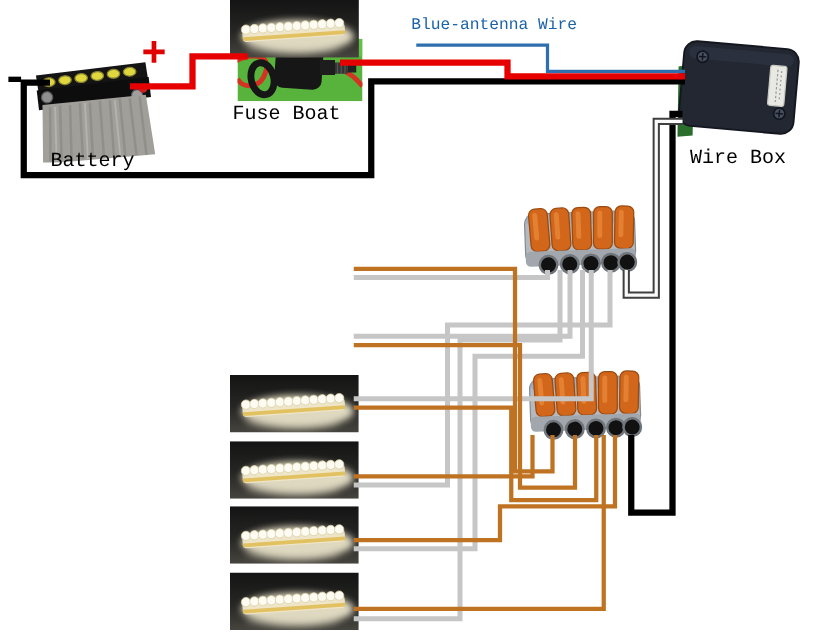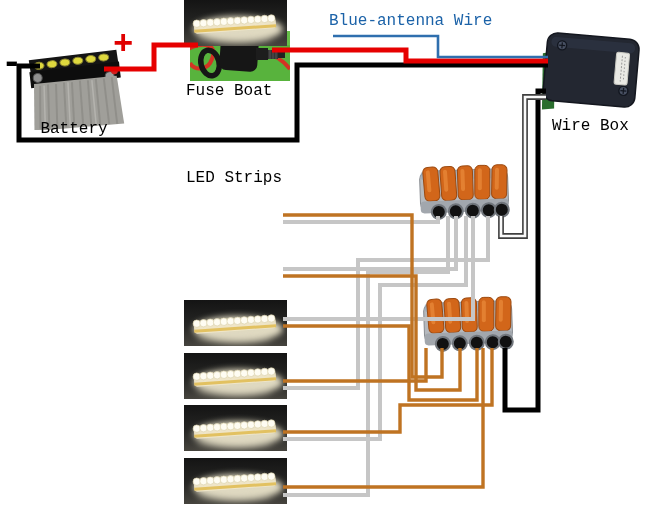--- a/index.html
+++ b/index.html
@@ -18,21 +18,21 @@
   .led-strip:nth-of-type(1){top:192px;}
   .led-strip:nth-of-type(2){top:248px;}
   .led-strip:nth-of-type(3){top:300px;}
   .led-strip:nth-of-type(4){top:353px;}
   .led-strip:nth-of-type(5){top:405px;}
   .led-strip:nth-of-type(6){top:458px;}
   #minus-sign{left:1px;top:46px;font-size:36px;font-weight:bold;line-height:36px;}
   #plus-sign{left:113px;top:28px;font-size:34px;font-weight:bold;line-height:34px;color:#e00000;}
   #battery-label{left:28px;top:120px;width:92px;}
   #fuse-label{left:186px;top:82px;}
-  #blue-antenna-label{left:329px;top:12px;font-size:16px;color:#1b62a8;}
+  #blue-antenna-label{left:329px;top:12px;font-size:13px;color:#1b62a8;}
   #relay-label{left:552px;top:117px;}
   #led-strips-label{left:186px;top:169px;}
 </style>
 </head>
 <body>
 
 <div id="canvas">
 
   <svg id="wires" width="650" height="512">
       <polyline points="283,222 438,222 438,216" fill="none" stroke="#c6c6c6" stroke-width="4" stroke-linejoin="miter"></polyline>
@@ -385,15 +385,14 @@
       </g>
     </svg>
   </div>
 
   <div id="minus-sign" class="label">-</div>
   <div id="plus-sign" class="label">+</div>
   <div id="battery-label" class="label center">Battery</div>
   <div id="fuse-label" class="label">Fuse Boat</div>
   <div id="blue-antenna-label" class="label">Blue-antenna Wire</div>
   <div id="relay-label" class="label">Wire Box</div>
-  <div id="led-strips-label" class="label">LED Strips</div>
 
 </div>
 
 </body></html>

